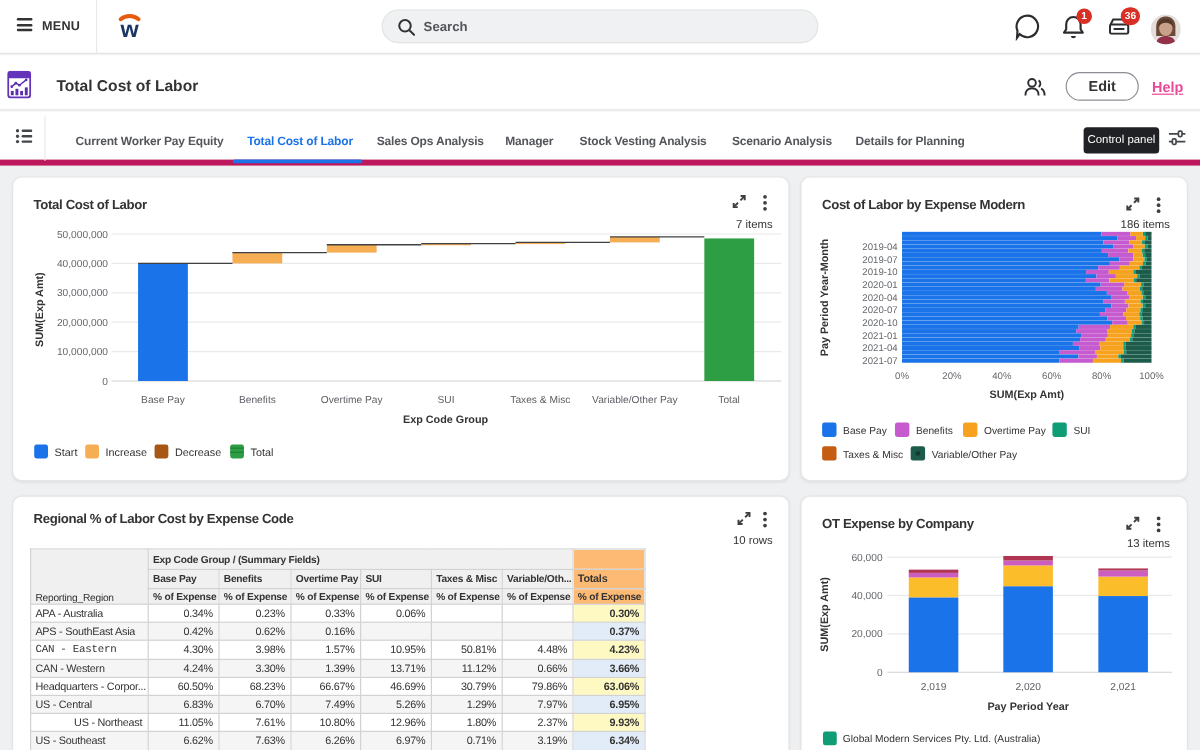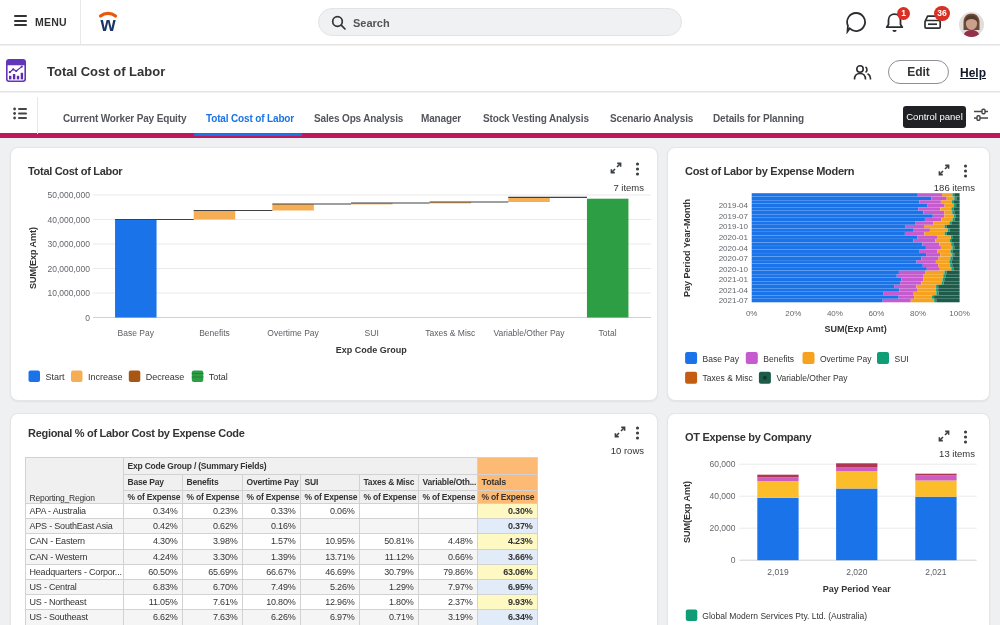--- a/index.html
+++ b/index.html
@@ -18,21 +18,21 @@
   #search { position:absolute; left:318px; top:8px; width:364px; height:28px;
     background:#f0f1f2; border:1px solid #e2e3e4; border-radius:14px; }
   #search span { position:absolute; left:34px; top:7.5px; font-size:11px; color:#51555a; font-weight:bold;}
   
   #titlebar { position:absolute; left:0; top:46px; width:1000px; height:46px; background:#fff;
     border-bottom:1px solid #e4e4e4; }
   #pagetitle { position:absolute; left:47px; top:18px; font-size:13px; font-weight:bold; color:#333; }
   #editbtn { position:absolute; left:888px; top:14px; width:61px; height:24px; border:1px solid #8b8f94;
     border-radius:13px; text-align:center; font-size:12px; font-weight:bold; color:#333; line-height:22px; background:#fff;}
   #helplink { position:absolute; left:960px; top:20px; font-size:12px; font-weight:bold;
-    color:#0f172a; text-decoration:underline; }
+    color:#ec4899; text-decoration:underline; }
   
   #tabbar { position:absolute; left:0; top:93px; width:1000px; height:45px; background:#fff;
     border-bottom:5px solid #be185d; }
   .tab { position:absolute; top:19.5px; font-size:10px; font-weight:bold; color:#54565b; white-space:nowrap; letter-spacing:-0.15px;}
   .tab.active { color:#1a73e8; }
   #tabline { position:absolute; left:194px; top:40px; width:108px; height:3px; background:#1a73e8; border-radius:2px;}
   #ctrlpanel { position:absolute; left:903px; top:13px; width:63px; height:22px; background:#202124;
     border-radius:3px; color:#fff; font-size:9.5px; text-align:center; line-height:22px; }
   
   .card { position:absolute; background:#fff; border:1px solid #e4e5e6; border-radius:8px;
@@ -514,21 +514,21 @@
             <td style="height:15.2px;">APS - SouthEast Asia</td>
             <td class="num">0.42%</td>
             <td class="num">0.62%</td>
             <td class="num">0.16%</td>
             <td class="num"></td>
             <td class="num"></td>
             <td class="num"></td>
             <td class="totd">0.37%</td>
           </tr>
       <tr>
-            <td style="height:15.2px;">CAN - Eastern</td>
+            <td style="height:15.2px;font-family:Liberation Mono, monospace;">CAN - Eastern</td>
             <td class="num">4.30%</td>
             <td class="num">3.98%</td>
             <td class="num">1.57%</td>
             <td class="num">10.95%</td>
             <td class="num">50.81%</td>
             <td class="num">4.48%</td>
             <td class="totd">4.23%</td>
           </tr>
       <tr class="odd">
             <td style="height:15.2px;">CAN - Western</td>
@@ -536,39 +536,39 @@
             <td class="num">3.30%</td>
             <td class="num">1.39%</td>
             <td class="num">13.71%</td>
             <td class="num">11.12%</td>
             <td class="num">0.66%</td>
             <td class="totd">3.66%</td>
           </tr>
       <tr>
             <td style="height:15.2px;">Headquarters - Corpor...</td>
             <td class="num">60.50%</td>
-            <td class="num">65.69%</td>
+            <td class="num">68.23%</td>
             <td class="num">66.67%</td>
             <td class="num">46.69%</td>
             <td class="num">30.79%</td>
             <td class="num">79.86%</td>
             <td class="totd">63.06%</td>
           </tr>
       <tr class="odd">
             <td style="height:15.2px;">US - Central</td>
             <td class="num">6.83%</td>
             <td class="num">6.70%</td>
             <td class="num">7.49%</td>
             <td class="num">5.26%</td>
             <td class="num">1.29%</td>
             <td class="num">7.97%</td>
             <td class="totd">6.95%</td>
           </tr>
       <tr>
-            <td style="height:15.2px;">US - Northeast</td>
+            <td style="height:15.2px;text-align:right;">US - Northeast</td>
             <td class="num">11.05%</td>
             <td class="num">7.61%</td>
             <td class="num">10.80%</td>
             <td class="num">12.96%</td>
             <td class="num">1.80%</td>
             <td class="num">2.37%</td>
             <td class="totd">9.93%</td>
           </tr>
       <tr class="odd">
             <td style="height:15.2px;">US - Southeast</td>

